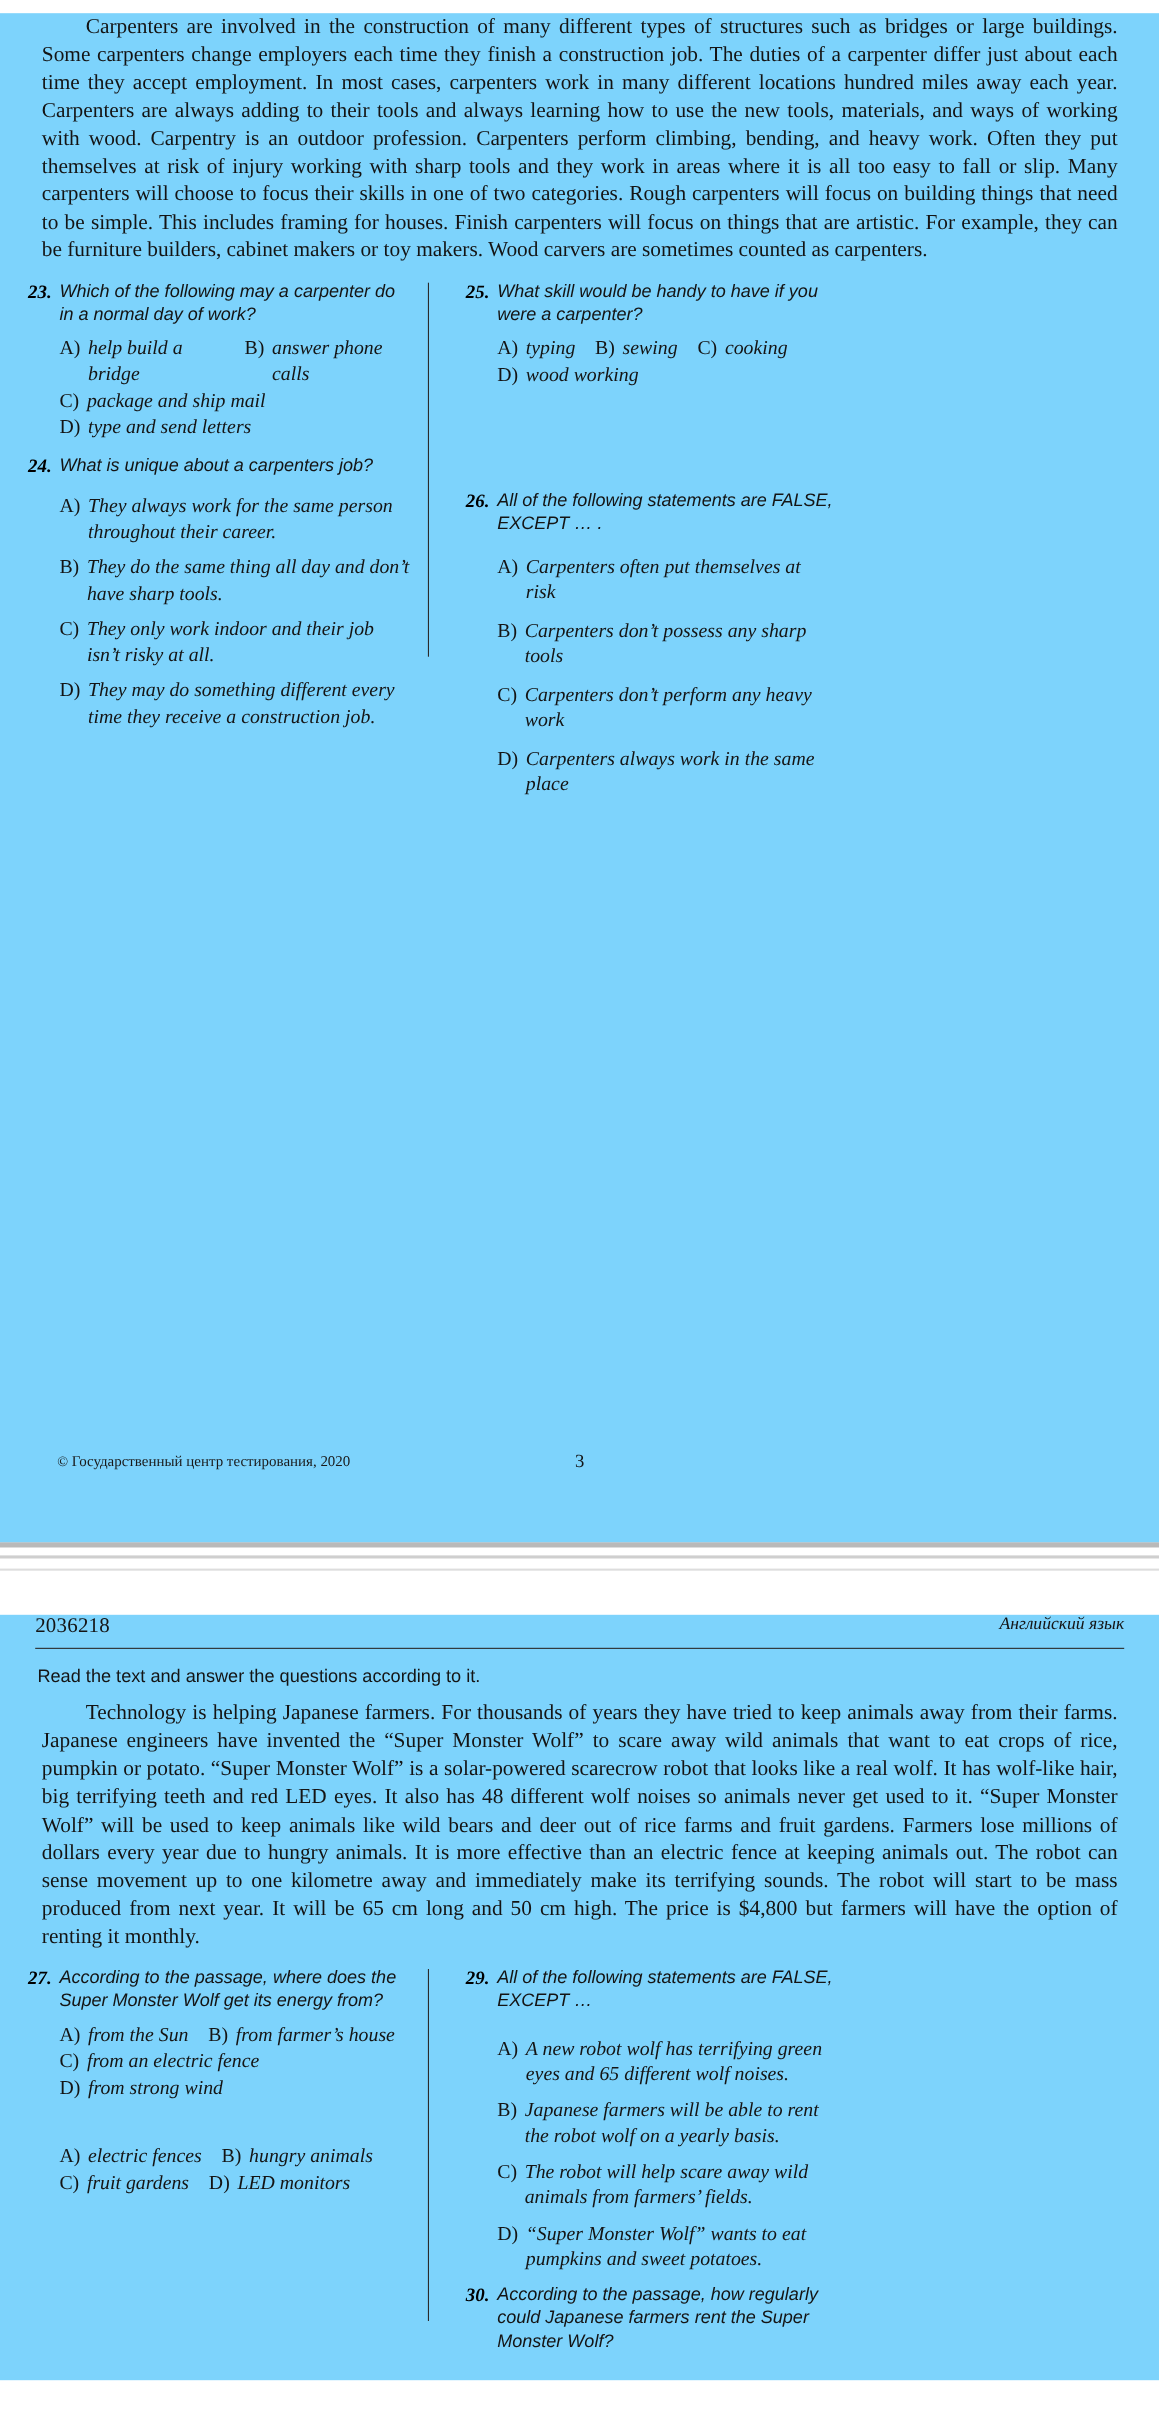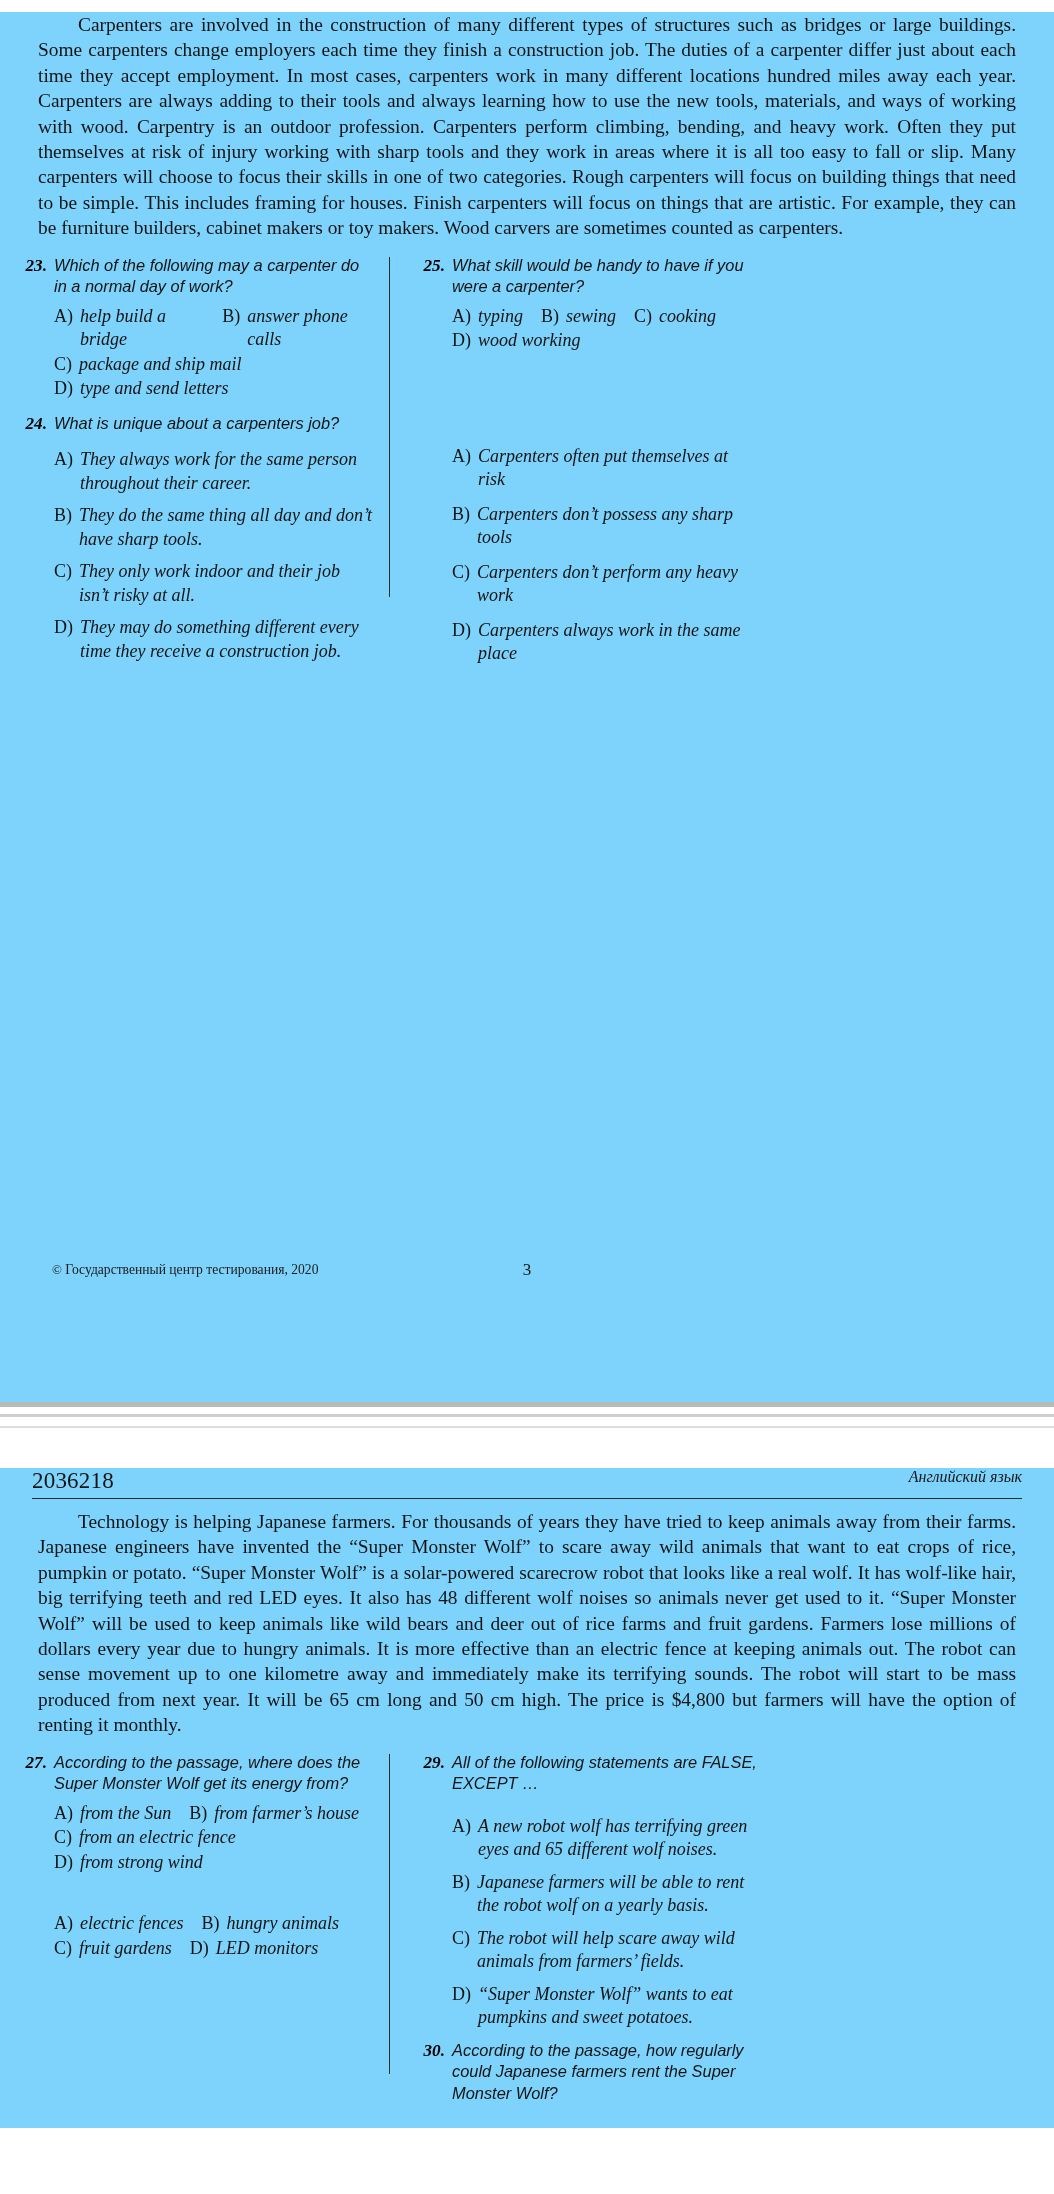--- a/index.html
+++ b/index.html
@@ -139,21 +139,21 @@
   .p2head {
     position:relative;
     margin:0 12px;
     padding-bottom:4px;
     border-bottom:1.3px solid #2b2b2b;
     height:26px;
   }
   .p2code {
     position:absolute; left:0; top:0;
     font-family:"Liberation Serif", serif;
-    font-size:23px;
+    font-size:19px;
     color:#141414;
     letter-spacing:0.2px;
   }
   .p2subject {
     position:absolute; right:0; top:0;
     font-family:"Liberation Serif", serif;
     font-style:italic;
     font-size:16px;
     color:#141414;
   }
@@ -259,20 +259,24 @@
             <div class="opt-row">
               <span class="opt">
                 <span class="opt-letter">D)</span>
                 <span class="opt-body">wood working</span>
               </span>
             </div>
           </div>
         </div>
 
         <div class="qblock" style="margin-top:92px;">
+          <div class="qstem">
+            <span class="qnum">26.</span>
+            <span class="qtext">All of the following statements are FALSE, EXCEPT …  .</span>
+          </div>
           <div class="opts" style="margin-top:16px;">
             <div class="opt opt-gap-lg">
               <span class="opt-letter">A)</span>
               <span class="opt-body">Carpenters often put themselves at risk</span>
             </div>
             <div class="opt opt-gap-lg">
               <span class="opt-letter">B)</span>
               <span class="opt-body">Carpenters don’t possess any sharp tools</span>
             </div>
             <div class="opt opt-gap-lg">
@@ -312,20 +316,21 @@
 <div class="gap"></div>
 
 <div class="page">
   <div class="content">
 
     <div class="p2head">
       <span class="p2code">2036218</span>
       <span class="p2subject">Английский язык</span>
     </div>
 
+    <div class="instruction">Read the text and answer the questions according to it.</div>
 
     <p class="passage indent p2-passage">Technology is helping Japanese farmers. For thousands of years they have tried to keep animals away from their farms. Japanese engineers have invented the “Super Monster Wolf” to scare away wild animals that want to eat crops of rice, pumpkin or potato. “Super Monster Wolf” is a solar-powered scarecrow robot that looks like a real wolf. It has wolf-like hair, big terrifying teeth and red LED eyes. It also has 48 different wolf noises so animals never get used to it. “Super Monster Wolf” will be used to keep animals like wild bears and deer out of rice farms and fruit gardens. Farmers lose millions of dollars every year due to hungry animals. It is more effective than an electric fence at keeping animals out. The robot can sense movement up to one kilometre away and immediately make its terrifying sounds. The robot will start to be mass produced from next year. It will be 65 cm long and 50 cm high. The price is $4,800 but farmers will have the option of renting it monthly.</p>
 
     <div class="qcols">
 
       <div class="qcol qcol-left">
 
         <div class="qblock">
           <div class="qstem">
             <span class="qnum">27.</span>

